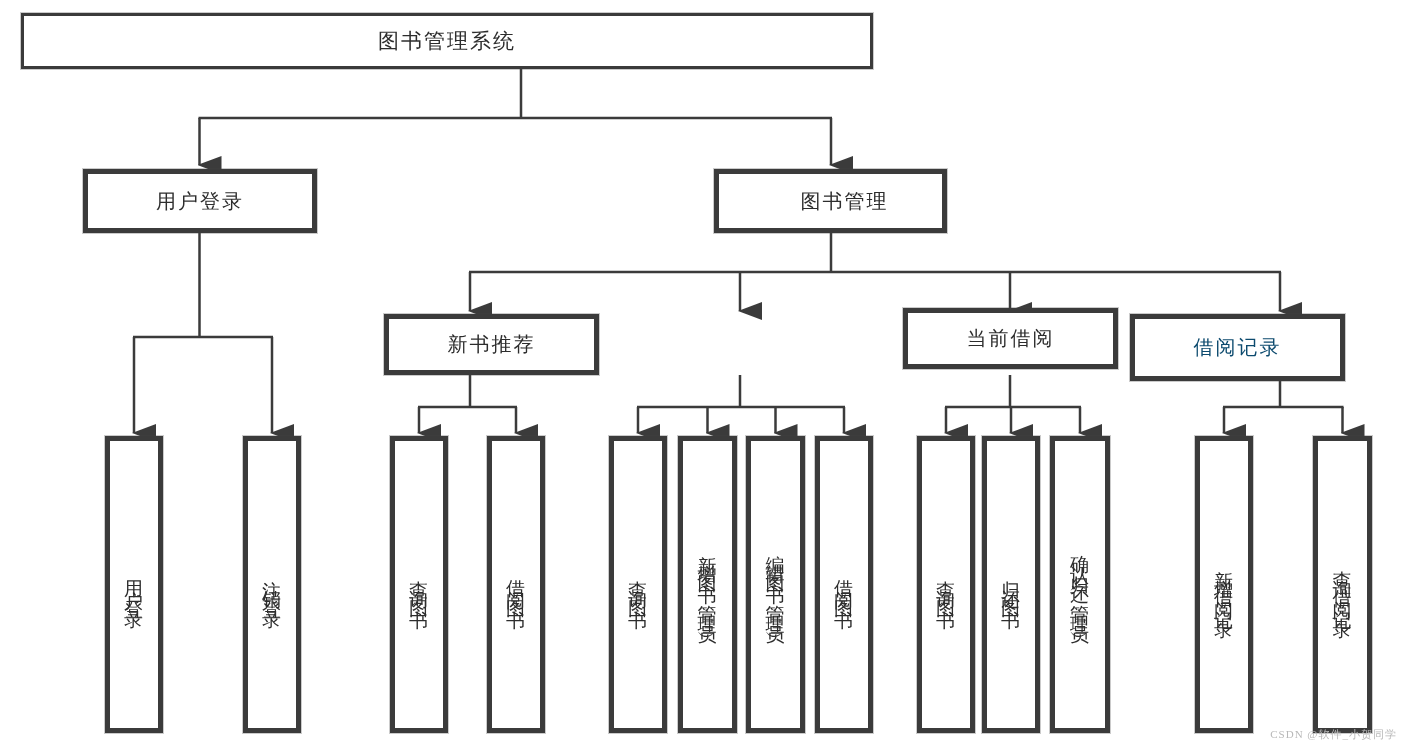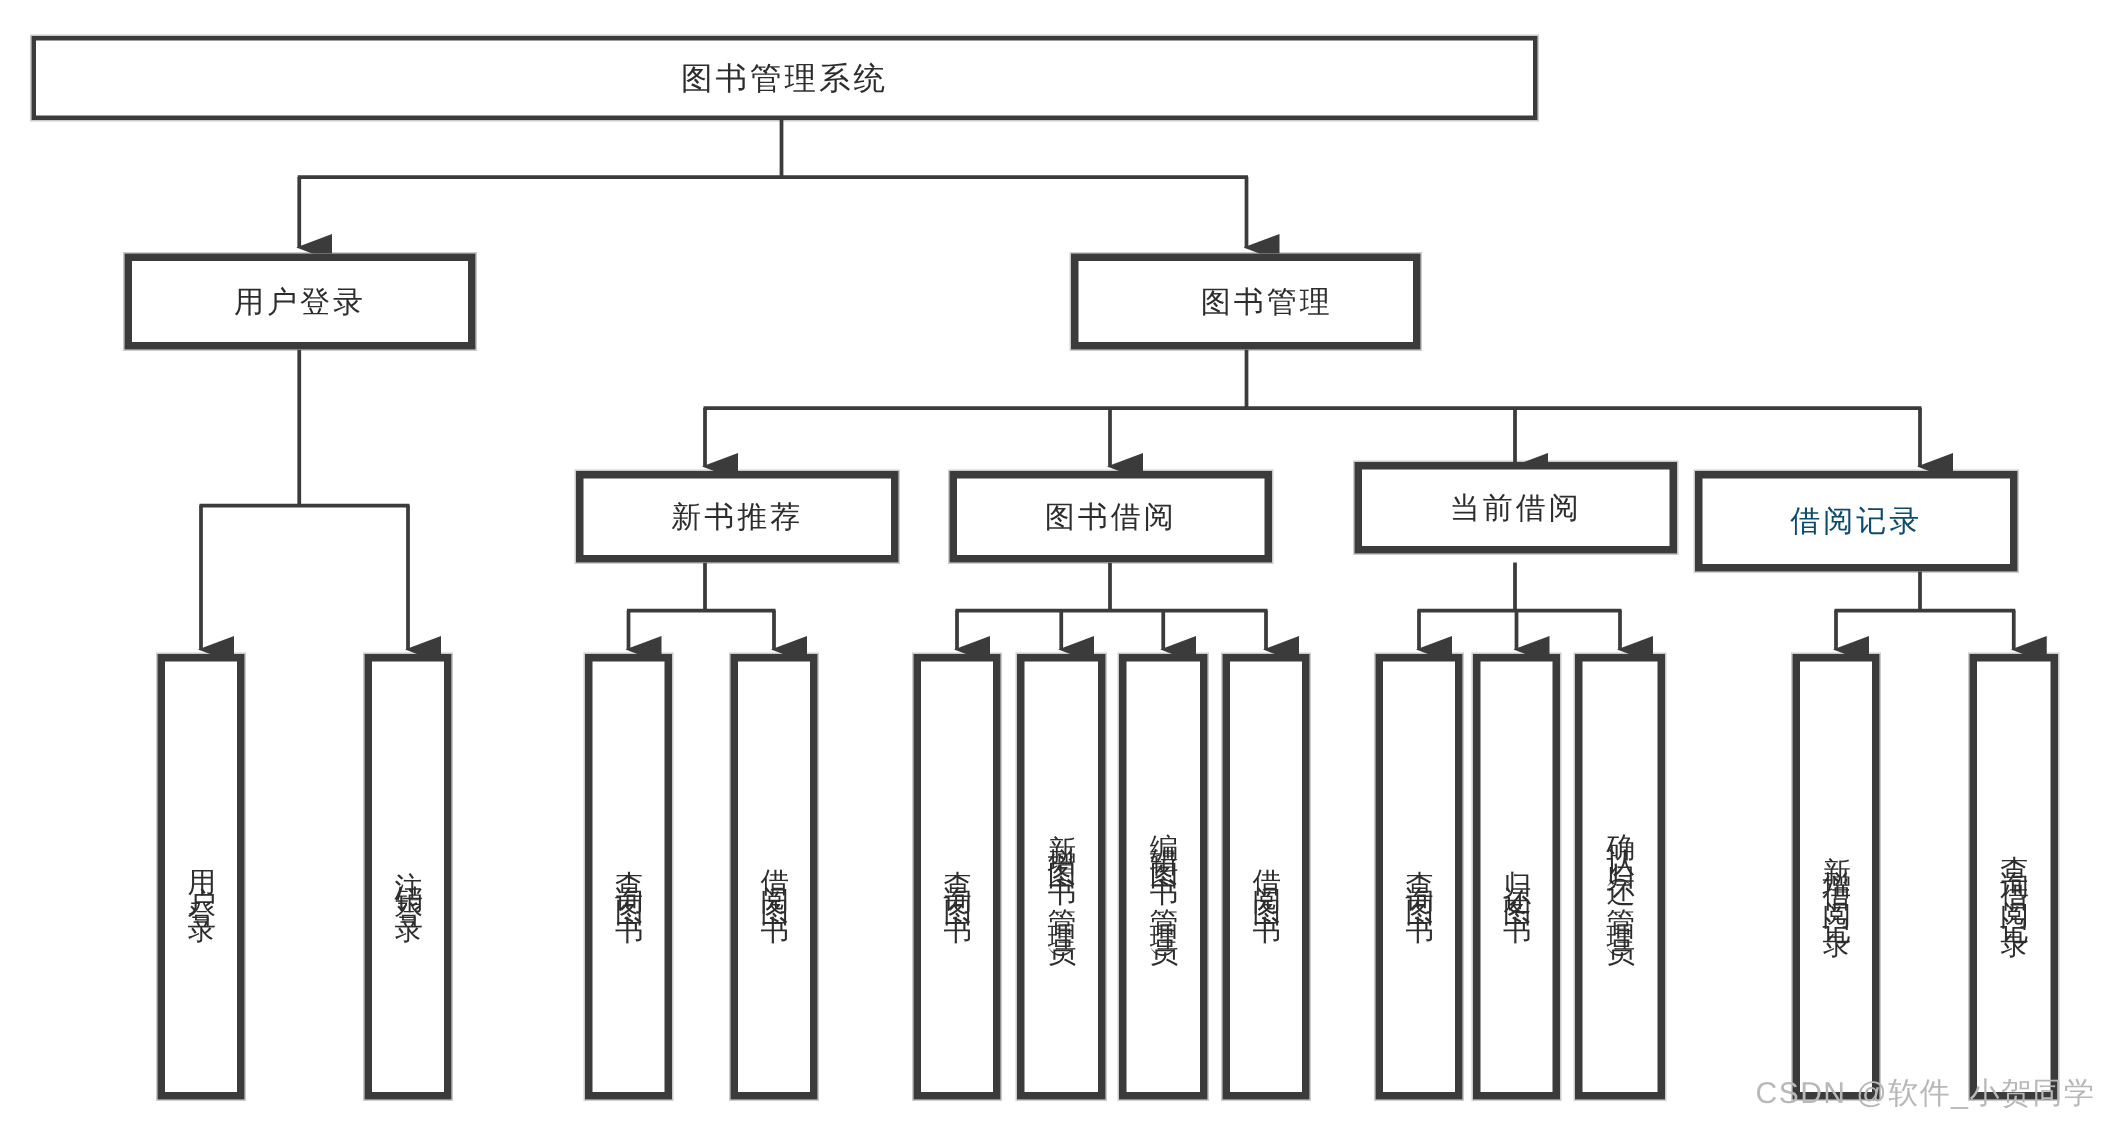--- a/index.html
+++ b/index.html
@@ -47,24 +47,25 @@
     writing-mode: vertical-rl;
     text-orientation: mixed;
     font-size: 19px;
     letter-spacing: 10px;
     line-height: 1;
   }
   #watermark {
     position: absolute;
     right: 8px;
     bottom: 5px;
-    font-size: 20px;
+    font-size: 11px;
     color: #b8b8b8;
     letter-spacing: 1px;
     white-space: nowrap;
+    font-family: Liberation Serif, serif;
   }
 </style>
 </head>
 <body>
 
 <div id="stage">
 
   <svg id="connectors" viewBox="0 0 1405 747" xmlns="http://www.w3.org/2000/svg">
     <defs>
       <marker id="arrow" markerUnits="userSpaceOnUse" markerWidth="18" markerHeight="24" viewBox="0 0 18 24" refX="9" refY="22" orient="auto">
@@ -102,27 +103,26 @@
 
       <line x1="946" y1="407" x2="946" y2="433" marker-end="url(#arrow)"></line>
       <line x1="1011" y1="407" x2="1011" y2="433" marker-end="url(#arrow)"></line>
       <line x1="1080" y1="407" x2="1080" y2="433" marker-end="url(#arrow)"></line>
 
       <line x1="1224" y1="407" x2="1224" y2="433" marker-end="url(#arrow)"></line>
       <line x1="1342.5" y1="407" x2="1342.5" y2="433" marker-end="url(#arrow)"></line>
     </g>
   </svg>
 
-  <div class="node h lv1" style="left: 21px; top: 24px; width: 1004px; height: 56px; border-color: rgb(59, 59, 59); background: rgb(255, 255, 255); color: rgb(45, 45, 45);">图书管理系统</div>
+  <div class="node h lv1" style="left: 21px; top: 13px; width: 852px; height: 56px; border-color: rgb(59, 59, 59); background: rgb(255, 255, 255); color: rgb(45, 45, 45);">图书管理系统</div>
 
   <div class="node h" style="left: 83px; top: 169px; width: 234px; height: 64px; border-color: rgb(59, 59, 59); background: rgb(255, 255, 255); color: rgb(45, 45, 45);">用户登录</div>
   <div class="node h" style="left: 714px; top: 169px; width: 233px; height: 64px; border-color: rgb(59, 59, 59); background: rgb(255, 255, 255); color: rgb(45, 45, 45); padding-left: 28px;">图书管理</div>
 
   <div class="node h" style="left: 363px; top: 314px; width: 215px; height: 61px; border-color: rgb(59, 59, 59); background: rgb(255, 255, 255); color: rgb(45, 45, 45); margin-left: 21px;">新书推荐</div>
-  <div class="node h" style="left: 633px; top: 314px; width: 215px; height: 61px; border-color: rgb(59, 59, 59); background: rgb(255, 255, 255); color: rgb(45, 45, 45);">图书借阅</div>
   <div class="node h" style="left: 903px; top: 308px; width: 215px; height: 61px; border-color: rgb(59, 59, 59); background: rgb(255, 255, 255); color: rgb(45, 45, 45);">当前借阅</div>
   <div class="node h" style="left: 1130px; top: 314px; width: 215px; height: 67px; border-color: rgb(59, 59, 59); background: rgb(255, 255, 255); color: #0c4a6e;">借阅记录</div>
 
   <div class="node v" style="left: 105px; top: 436px; width: 58px; height: 297px; border-color: rgb(59, 59, 59); background: rgb(255, 255, 255); color: rgb(45, 45, 45);">
     <span class="vtext">用户登录</span>
   </div>
   <div class="node v" style="left: 243px; top: 436px; width: 58px; height: 297px; border-color: rgb(59, 59, 59); background: rgb(255, 255, 255); color: rgb(45, 45, 45);">
     <span class="vtext">注销登录</span>
   </div>
 

